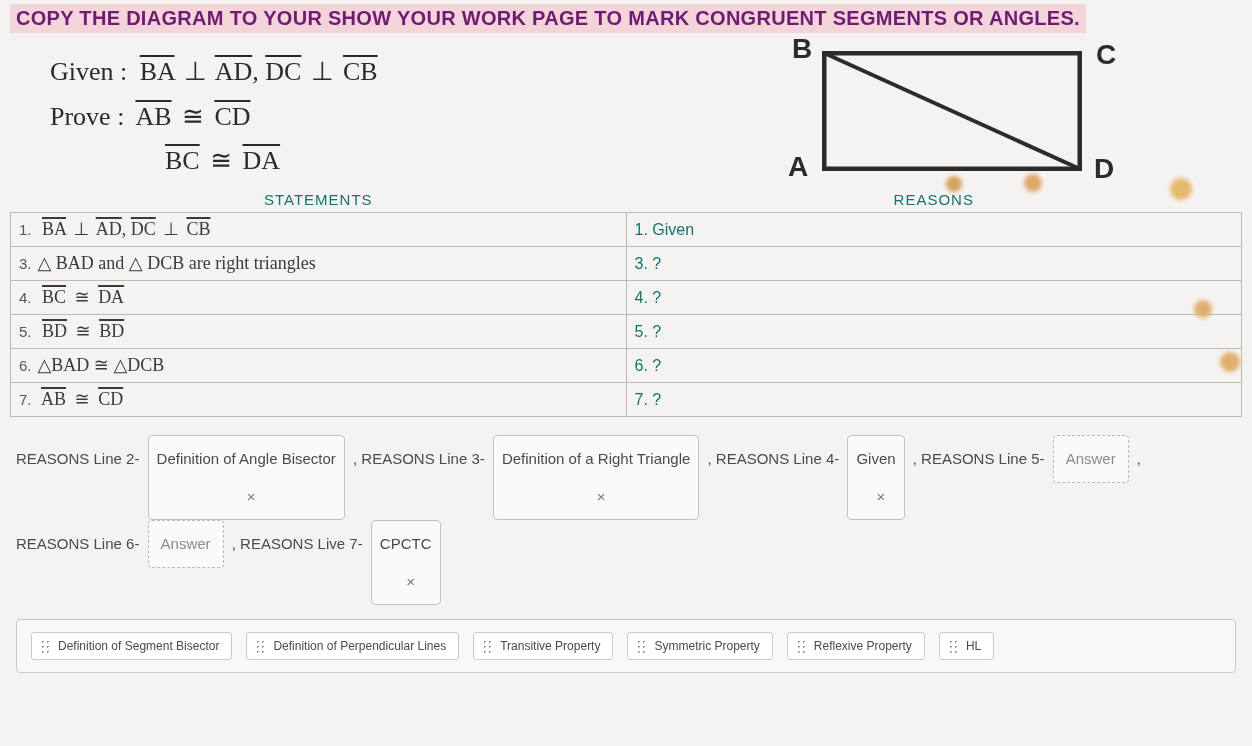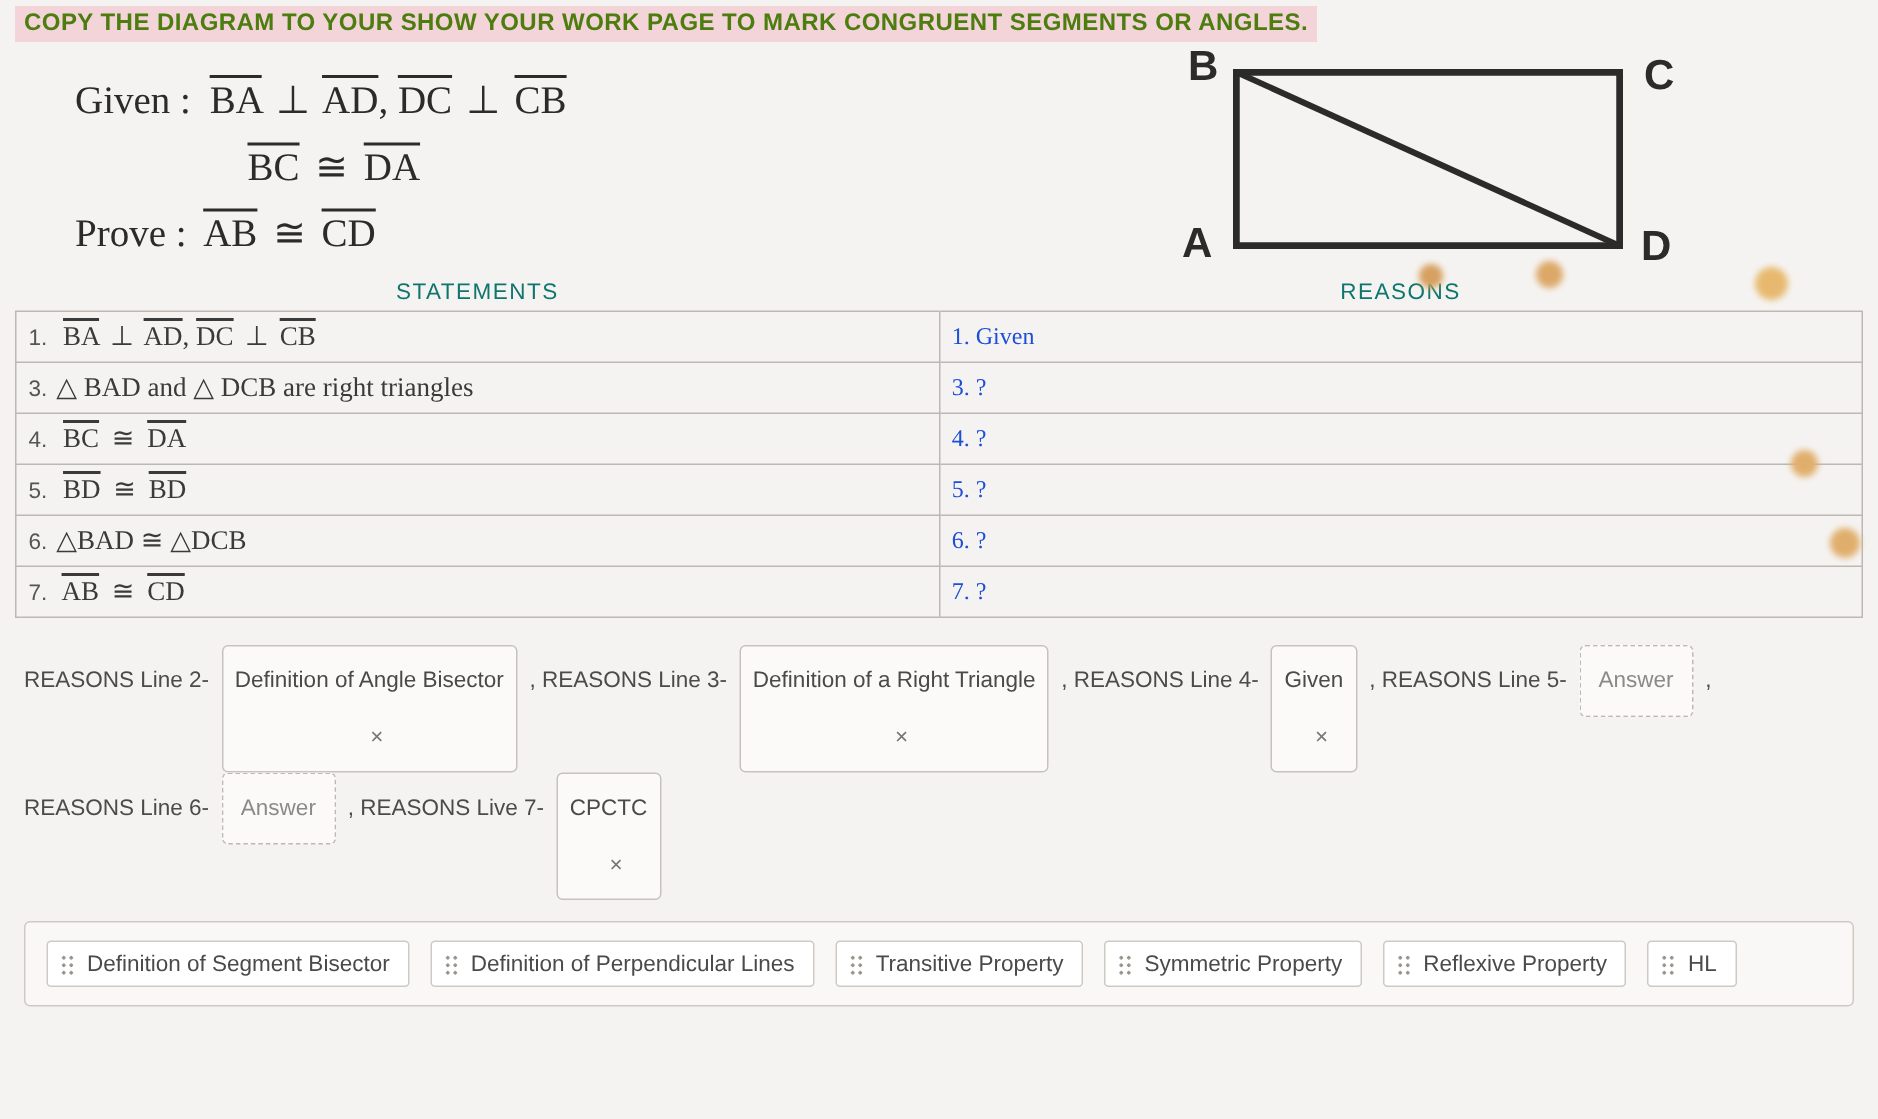--- a/index.html
+++ b/index.html
@@ -12,23 +12,23 @@
     width: 1252px;
     height: 746px;
     overflow: hidden;
     position: relative;
   }
   .page {
     padding: 4px 10px 10px 10px;
   }
   .instruction {
     background: #f3d4d9;
-    color: #4d7c0f;
+    color: #701a75;
     font-family: Arial, sans-serif;
-    font-size: 16px;
+    font-size: 20px;
     font-weight: 600;
     letter-spacing: 0.3px;
     padding: 3px 6px;
     display: inline-block;
   }
   .top-block {
     display: flex;
     align-items: flex-end;
     margin: 6px 0 0 40px;
   }
@@ -73,23 +73,23 @@
     text-align: center;
   }
   table.proof td {
     border: 1px solid #bfb8b2;
     padding: 3px 8px;
     vertical-align: middle;
     font-family: Georgia, serif;
     line-height: 1.5;
   }
   table.proof td.rcell {
-    font-family: Liberation Serif, serif;
+    font-family: Liberation Sans, sans-serif;
     font-size: 16px;
-    color: #1d4ed8;
+    color: #0f766e;
   }
   table.proof th:first-child, table.proof td:first-child { width: 50%; }
   .num { font-family: Arial, sans-serif; font-size:15px; color:#555; margin-right:6px; }
 
   .answers-area {
     font-family: Arial, sans-serif;
     font-size: 15px;
     color: #4b4b4b;
     margin: 18px 6px 0 6px;
     line-height: 2.5;
@@ -135,21 +135,21 @@
   .bank .row:last-child { margin-bottom: 0; }
   .bank-chip {
     display: inline-flex;
     align-items: center;
     border: 1px solid #cfc9c3;
     border-radius: 3px;
     background: #fff;
     padding: 6px 12px 6px 8px;
     margin: 0 10px 0 0;
     font-family: Arial, sans-serif;
-    font-size: 15px;
+    font-size: 12px;
     color: #4a4a4a;
     cursor: grab;
   }
   .grip {
     display:inline-block;
     width:10px; height:14px;
     margin-right:8px;
     background-image: radial-gradient(#9a938c 1px, transparent 1px);
     background-size: 5px 5px;
     background-position: 0 0;
@@ -169,30 +169,30 @@
     <div class="gp">
       <div class="row">
         <span class="label">Given :</span>
         <span class="ovl">BA</span>
         <span class="perp">⊥</span>
         <span class="ovl">AD</span><span>,</span>
         <span class="ovl">DC</span>
         <span class="perp">⊥</span>
         <span class="ovl">CB</span>
       </div>
-      <div class="row indent">
-        <span class="ovl">BC</span>
-        <span class="cong">≅</span>
-        <span class="ovl">DA</span>
-      </div>
       <div class="row">
         <span class="label">Prove :</span>
         <span class="ovl">AB</span>
         <span class="cong">≅</span>
         <span class="ovl">CD</span>
+      </div>
+      <div class="row indent">
+        <span class="ovl">BC</span>
+        <span class="cong">≅</span>
+        <span class="ovl">DA</span>
       </div>
     </div>
 
     <div class="diagram">
       <svg width="260" height="120">
         <rect x="2" y="2" width="256" height="116" fill="none" stroke="#2b2b2b" stroke-width="5"></rect>
         <line x1="2" y1="2" x2="258" y2="118" stroke="#2b2b2b" stroke-width="4"></line>
       </svg>
       <span class="dlabel" style="top:0; left:10px;">B</span>
       <span class="dlabel" style="top:6px; left:314px;">C</span>

